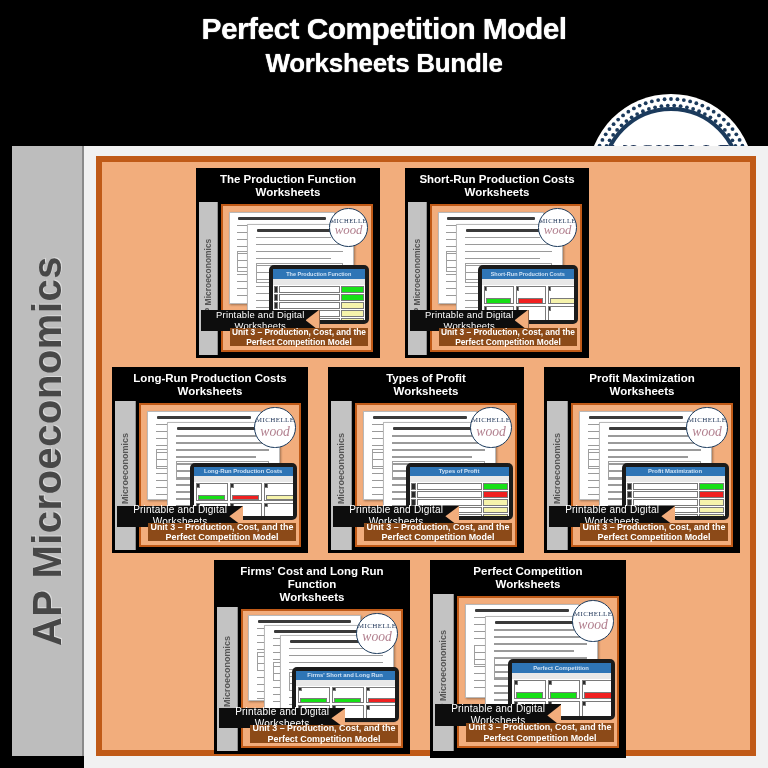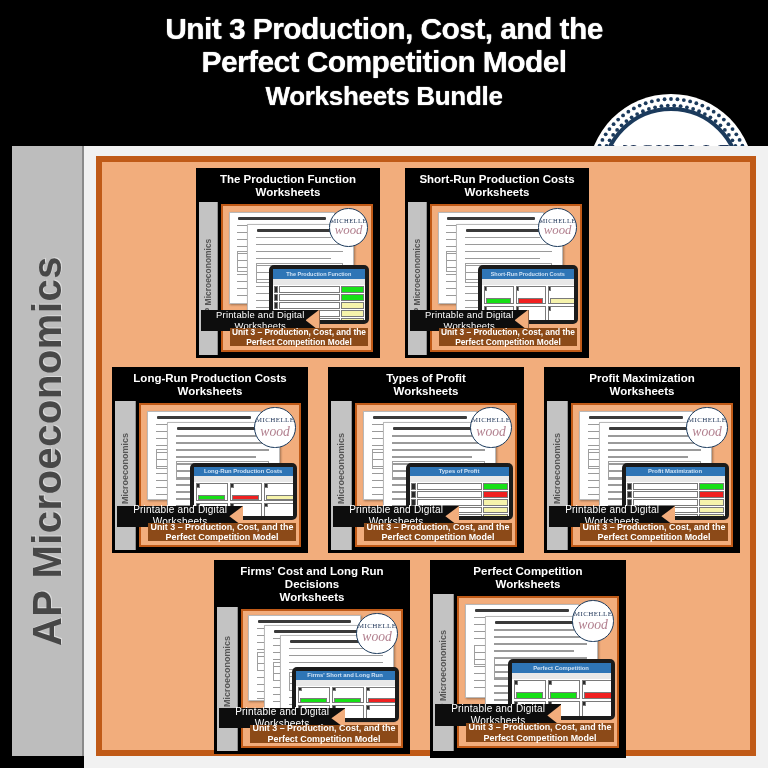--- a/index.html
+++ b/index.html
@@ -153,21 +153,20 @@
   .mini-logo .ml1 { color:#23395B; font-family:"Liberation Serif",serif; line-height:1; }
   .mini-logo .ml2 { color:#B2808F; font-family:"Liberation Serif",serif; font-style:italic; line-height:1; }
 </style>
 </head>
 <body>
 
 <div id="stage">
 
   <div class="header">
     <div class="header-title">
-      <div>Unit 3 Production, Cost, and the</div>
       <div>Perfect Competition Model</div>
     </div>
     <div class="header-sub">Worksheets Bundle</div>
   </div>
 
   <div class="logo-badge">
     <svg class="logo-dots" viewBox="0 0 166 166">
       <g id="dotgroup" fill="#1B3A5C">
           <circle cx="161.00" cy="83.00" r="1.9"></circle>
           <circle cx="160.73" cy="89.44" r="1.9"></circle>
@@ -741,21 +740,21 @@
                 <div>Unit 3 – Production, Cost, and the</div>
                 <div>Perfect Competition Model</div>
               </div>
             </div>
           </div>
         </div>
       </div>
       <div class="card" id="card-firms-short-and-long-run-decisions" style="left: 214px; top: 560px; width: 196px; height: 194px;">
         <div class="card-title" style="font-size: 11.5px; height: 45px;">
           <div>Firms' Cost and Long Run</div>
-          <div>Decisions</div>
+          <div>Function</div>
           <div>Worksheets</div>
         </div>
         <div class="card-body" style="top: 47px; height: 144px;">
           <div class="card-rail" style="left: 3px; top: 0px; width: 21px; height: 144px;">
             <span style="font-size: 9.016px;">AP Microeconomics</span>
           </div>
           <div class="card-panel" style="left: 27px; top: 2px; width: 162px; height: 139px;">
             <div class="sheet" style="left: 4.86px; top: 4.17px; width: 113.4px; height: 86.18px; z-index: 2;">
               <div class="sheet-hd" style="top: 4px; height: 3px;"></div>
               <div class="line" style="left: 7%; top: 12px; width: 72%;"></div>

